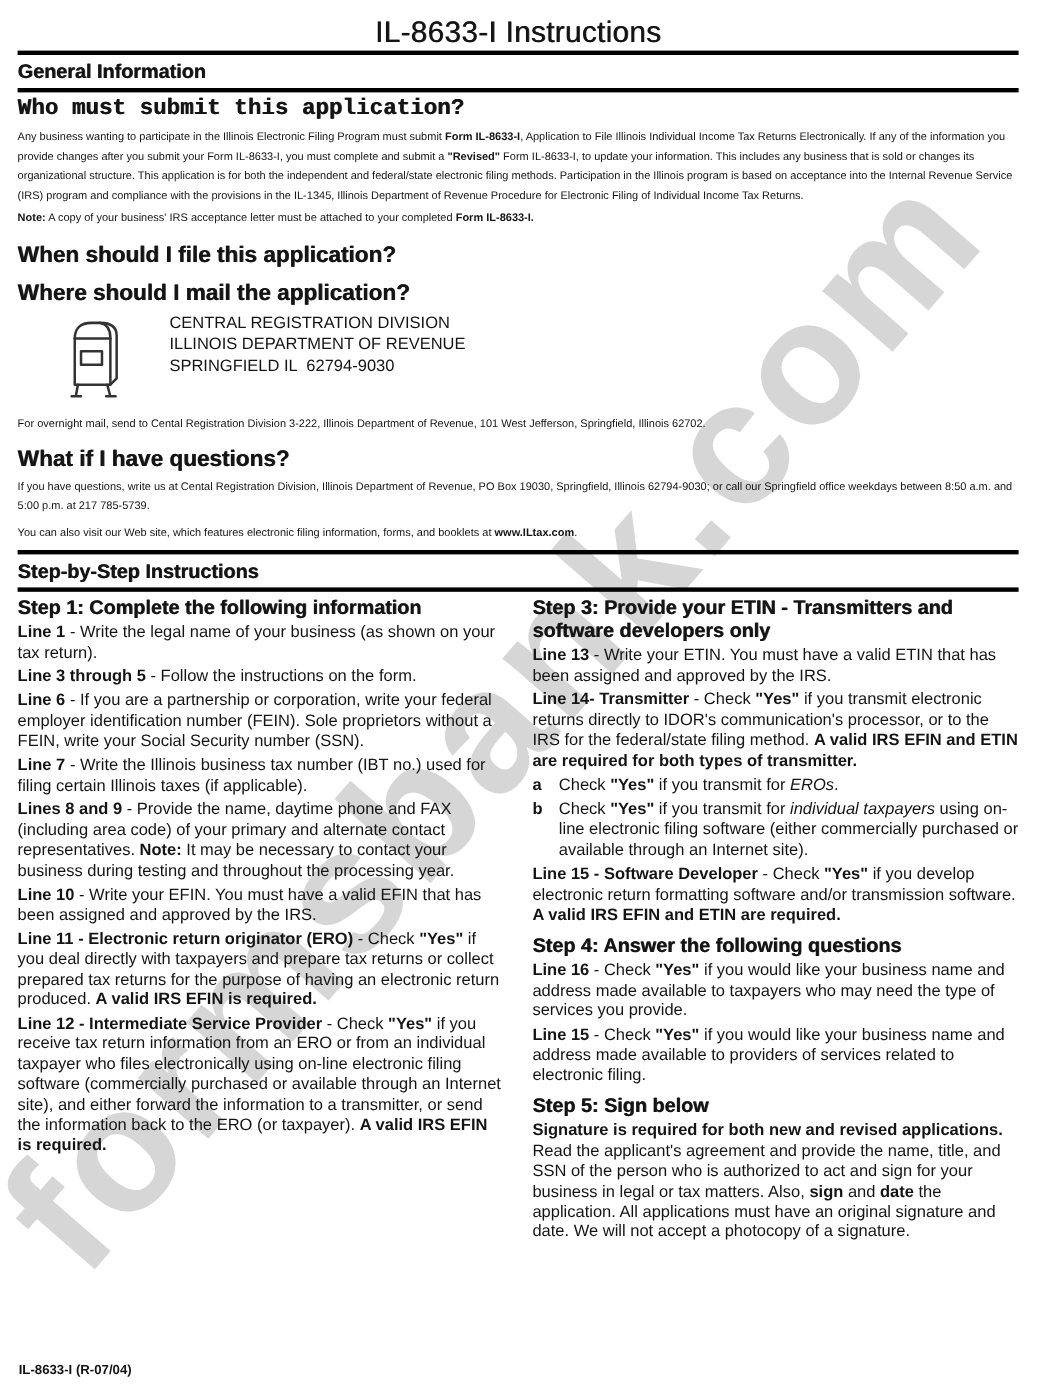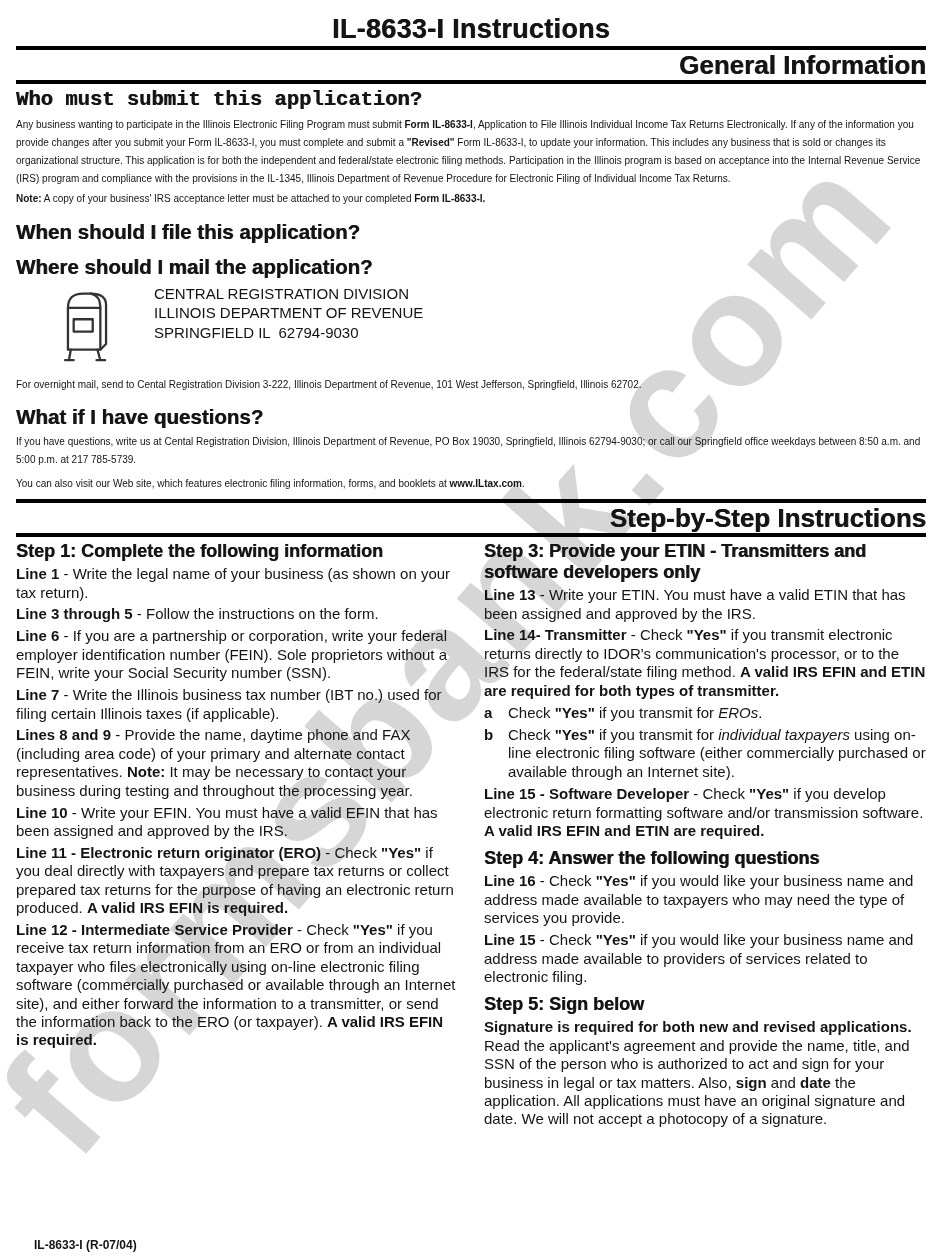--- a/index.html
+++ b/index.html
@@ -5,41 +5,41 @@
   html,body{margin:0;padding:0;background:#ffffff;}
   body{width:950px;height:1260px;overflow:hidden;font-family:"Liberation Sans","DejaVu Sans",sans-serif;color:#141414;}
   .page{position:relative;width:950px;height:1260px;overflow:hidden;background:#fff;}
   .watermark{
     position:absolute;left:47%;top:52%;
     transform:translate(-50%,-50%) rotate(-49deg);
     font-size:160px;font-weight:bold;letter-spacing:5px;
     color:#d6d6d6;white-space:nowrap;z-index:0;user-select:none;
   }
   .content{position:relative;z-index:1;padding:14px 24px 0 16px;}
-  .doc-title{font-size:27px;line-height:30px;font-weight:bold;text-align:center;letter-spacing:0.3px;text-shadow:0.6px 0 0 #3a3a3a;}
+  .doc-title{font-size:27px;line-height:30px;font-weight:normal;text-align:center;letter-spacing:0.3px;text-shadow:0.6px 0 0 #3a3a3a;}
   .rule{height:4px;background:#000;margin:2px 0;}
-  .section-title{font-size:26px;line-height:26px;font-weight:bold;text-align:right;text-shadow:0.6px 0 0 #3a3a3a;}
+  .section-title{font-size:18px;line-height:26px;font-weight:bold;text-align:left;text-shadow:0.6px 0 0 #3a3a3a;}
   .gen-h{font-size:20.5px;line-height:23px;font-weight:bold;margin:12px 0 5px 0;text-shadow:0.6px 0 0 #3a3a3a;}
   .gen-h.first{margin-top:4px;font-family:Liberation Mono, monospace;}
   .gen-p{font-size:10px;line-height:17.9px;margin:0 0 2px 0;}
   .gen-p.sp-after{margin-bottom:6px;}
   .address-row{display:flex;align-items:flex-start;gap:38px;margin:6px 0 8px 42px;}
   .mailbox{flex:none;display:block;}
   .address{font-size:15px;line-height:19.5px;white-space:pre;}
   .columns{display:flex;gap:26px;margin-top:3px;}
   .col{flex:1;min-width:0;font-size:15px;line-height:18.4px;}
   .step-h{font-size:18px;line-height:21px;font-weight:bold;margin:8px 0 3px 0;text-shadow:0.6px 0 0 #3a3a3a;}
   .col .step-h:first-child{margin-top:1px;}
   .sp{margin:0 0 3.5px 0;}
   .li{display:flex;margin:0 0 4px 0;}
   .li .marker{flex:none;width:24px;font-weight:bold;}
   .li .li-content{flex:1;}
   .b{font-weight:bold;}
   .i{font-style:italic;}
-  .footer{position:absolute;left:34px;bottom:8px;font-size:12px;font-weight:bold;z-index:1;}
+  .footer{position:absolute;left:17px;bottom:8px;font-size:12px;font-weight:bold;z-index:1;}
 </style>
 </head>
 <body>
 
 <div class="page">
   <div class="watermark">formsbank.com</div>
 
   <div class="content">
     <div class="doc-title">IL-8633-I Instructions</div>
     <div class="rule"></div>

